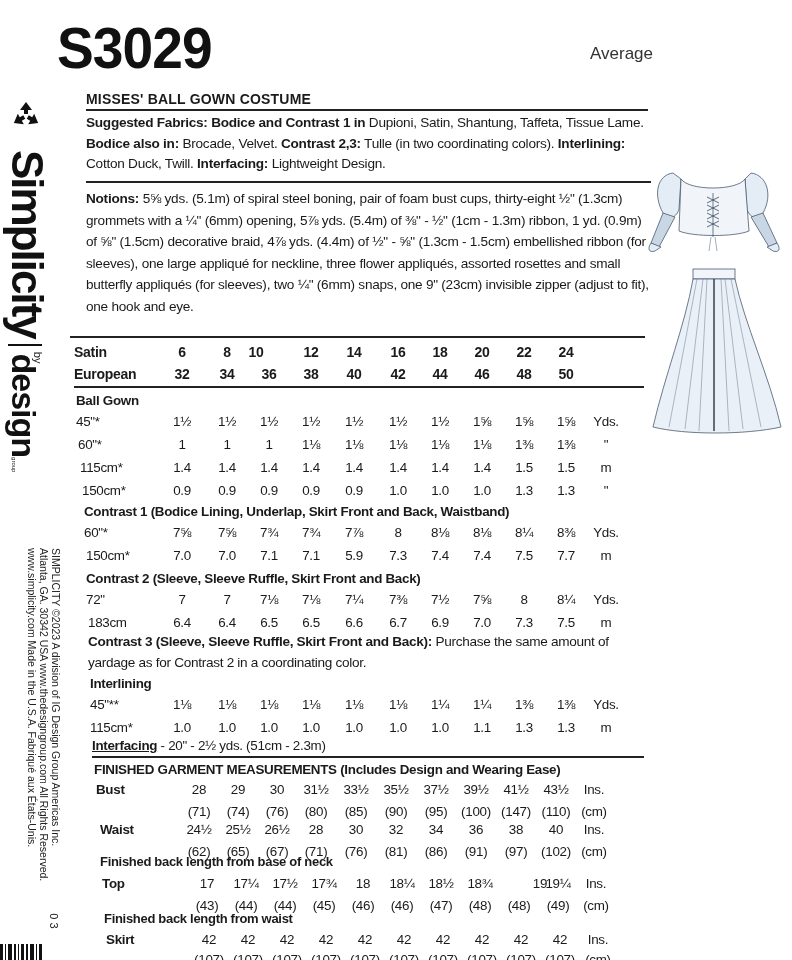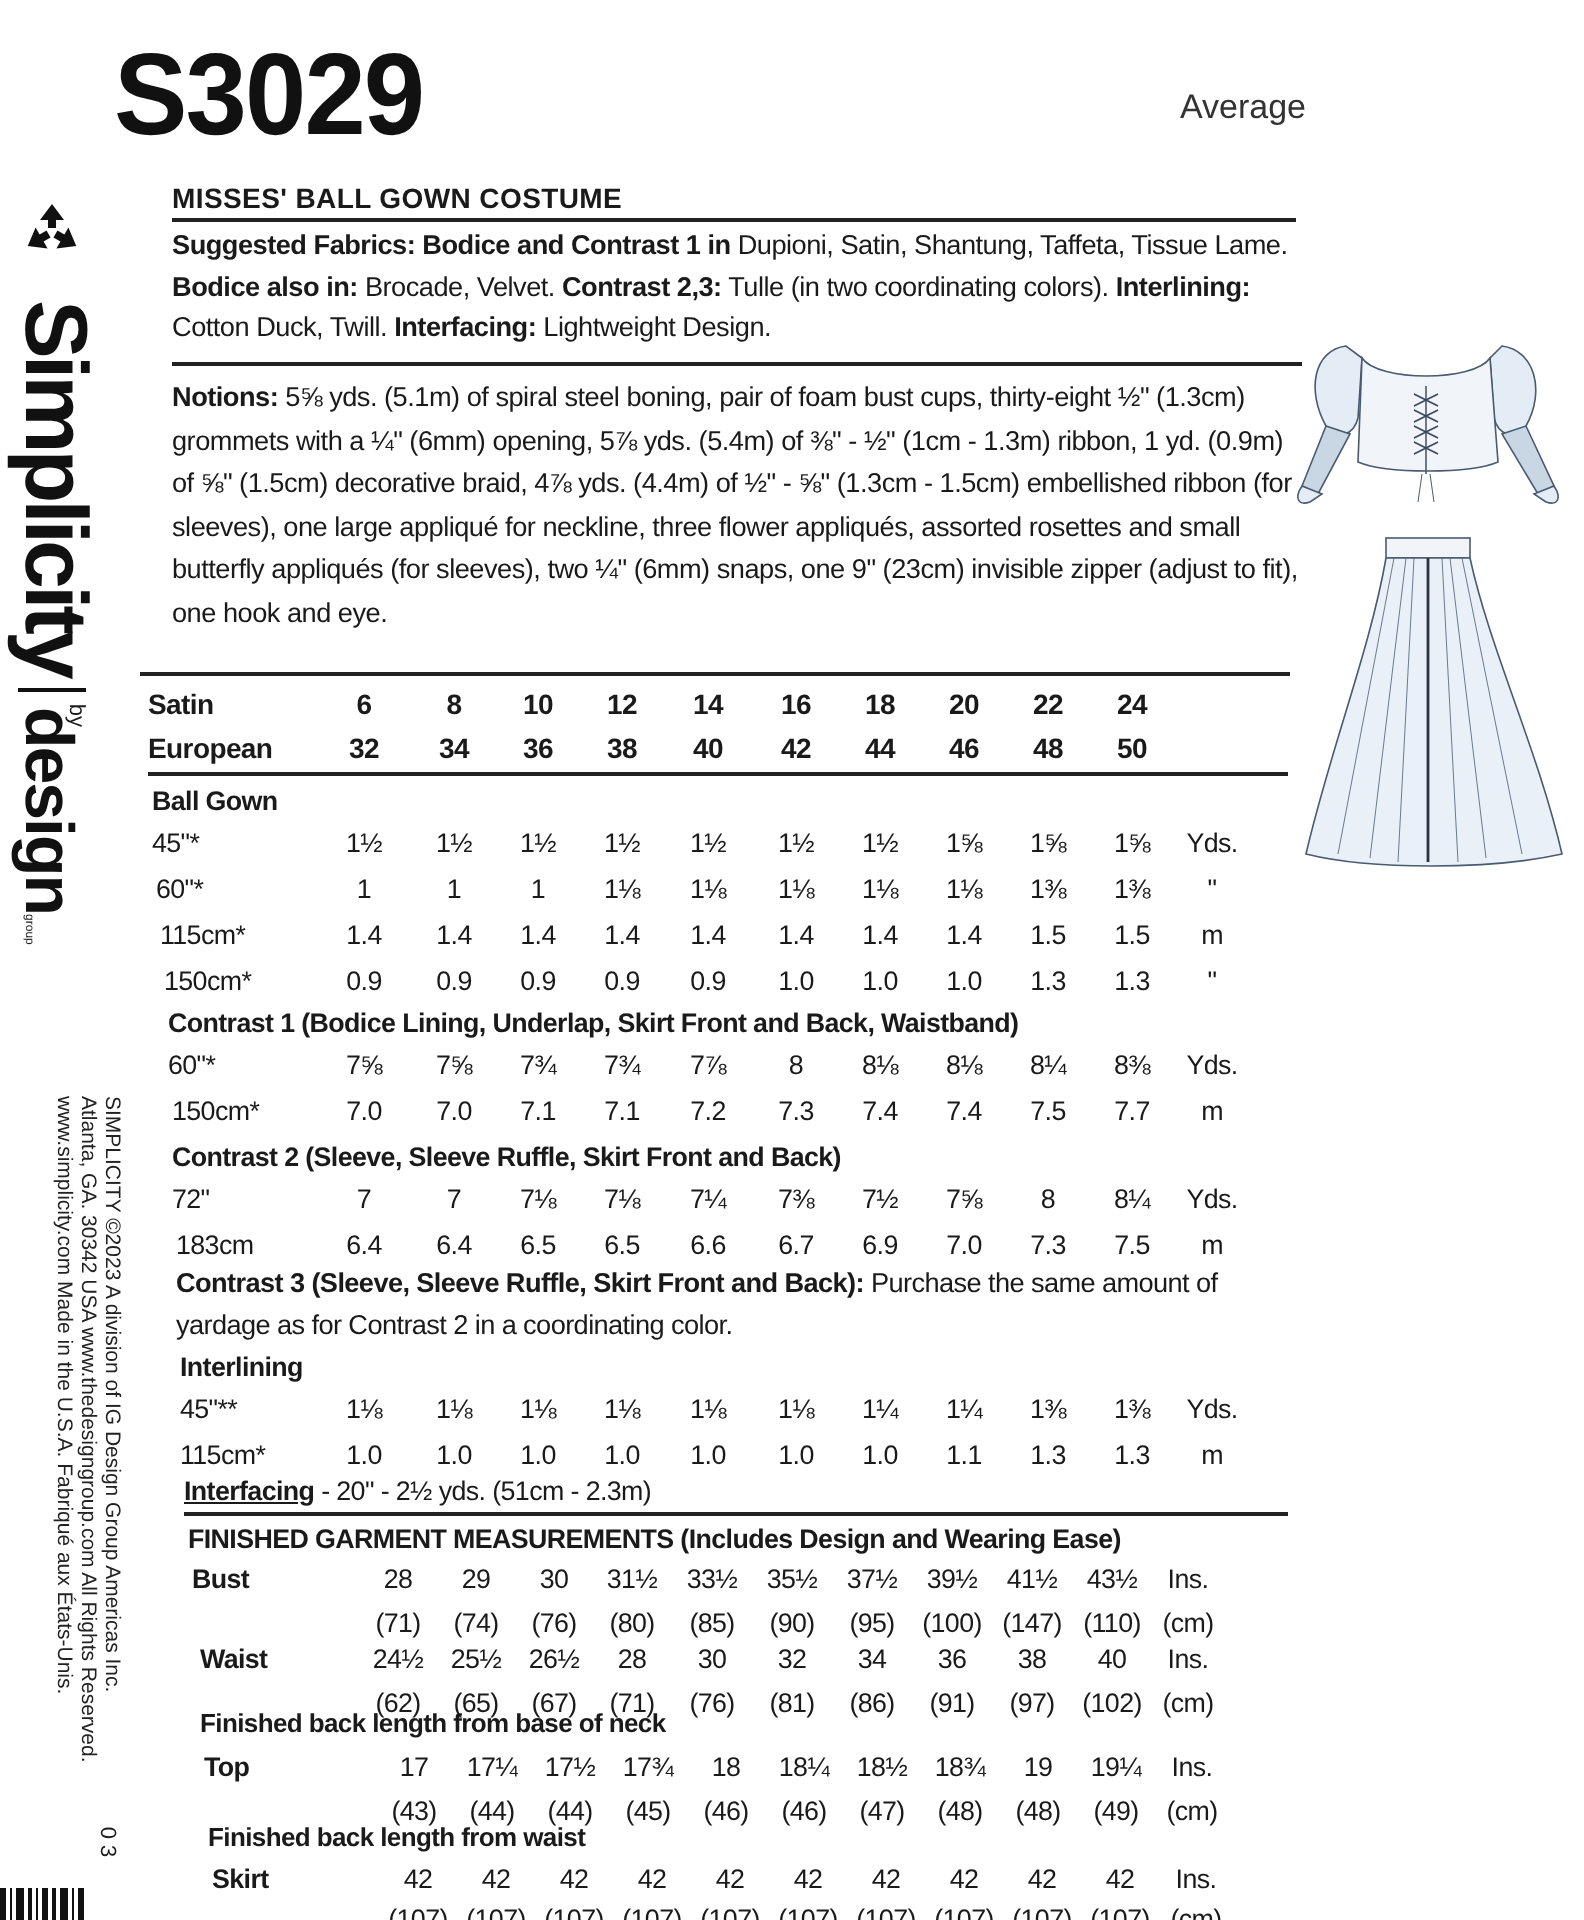--- a/index.html
+++ b/index.html
@@ -110,21 +110,21 @@
 <div class="para cond" style="top:188px; line-height:21.6px;">
   <b>Notions:</b><span> 5⅝ yds. (5.1m) of spiral steel boning, pair of foam bust cups, thirty-eight ½" (1.3cm) grommets with a ¼" (6mm) opening, 5⅞ yds. (5.4m) of ⅜" - ½" (1cm - 1.3m) ribbon, 1 yd. (0.9m) of ⅝" (1.5cm) decorative braid, 4⅞ yds. (4.4m) of ½" - ⅝" (1.3cm - 1.5cm) embellished ribbon (for sleeves), one large appliqué for neckline, three flower appliqués, assorted rosettes and small butterfly appliqués (for sleeves), two ¼" (6mm) snaps, one 9" (23cm) invisible zipper (adjust to fit), one hook and eye.</span>
 </div>
 <div class="rule" style="left:70px; top:336px; width:575px;"></div>
 
 <div class="grid cond" style="top:344px;">
   <div class="row bold" style="top:0; font-size:14px;">
     <span class="label">Satin</span>
     <span class="cell" style="left:88px">6</span>
     <span class="cell" style="left:133px">8</span>
-    <span class="cell" style="left:175px">10</span>
+    <span class="cell" style="left:162px">10</span>
     <span class="cell" style="left:217px">12</span>
     <span class="cell" style="left:260px">14</span>
     <span class="cell" style="left:304px">16</span>
     <span class="cell" style="left:346px">18</span>
     <span class="cell" style="left:388px">20</span>
     <span class="cell" style="left:430px">22</span>
     <span class="cell" style="left:472px">24</span>
   </div>
   <div class="row bold" style="top:22px; font-size:14px;">
     <span class="label">European</span>
@@ -218,21 +218,21 @@
     <span class="cell" style="left:430px">8¼</span>
     <span class="cell" style="left:472px">8⅜</span>
     <span class="unit" style="left:512px">Yds.</span>
   </div>
   <div class="row" style="top:23px">
     <span class="label" style="left:12px">150cm*</span>
     <span class="cell" style="left:88px">7.0</span>
     <span class="cell" style="left:133px">7.0</span>
     <span class="cell" style="left:175px">7.1</span>
     <span class="cell" style="left:217px">7.1</span>
-    <span class="cell" style="left:260px">7.2</span>
+    <span class="cell" style="left:260px">5.9</span>
     <span class="cell" style="left:304px">7.3</span>
     <span class="cell" style="left:346px">7.4</span>
     <span class="cell" style="left:388px">7.4</span>
     <span class="cell" style="left:430px">7.5</span>
     <span class="cell" style="left:472px">7.7</span>
     <span class="unit" style="left:512px">m</span>
   </div>
 </div>
 
 <div class="section-head cond" style="left:86px; top:571px;">Contrast 2 (Sleeve, Sleeve Ruffle, Skirt Front and Back)</div>
@@ -377,21 +377,21 @@
   <div class="row" style="top:0">
     <span class="label bold" style="left:28px">Top</span>
     <span class="cell" style="left:113px">17</span>
     <span class="cell" style="left:152px">17¼</span>
     <span class="cell" style="left:191px">17½</span>
     <span class="cell" style="left:230px">17¾</span>
     <span class="cell" style="left:269px">18</span>
     <span class="cell" style="left:308px">18¼</span>
     <span class="cell" style="left:347px">18½</span>
     <span class="cell" style="left:386px">18¾</span>
-    <span class="cell" style="left:425px">19</span>
+    <span class="cell" style="left:446px">19</span>
     <span class="cell" style="left:464px">19¼</span>
     <span class="unit" style="left:502px">Ins.</span>
   </div>
   <div class="row" style="top:22px">
     <span class="cell" style="left:113px">(43)</span>
     <span class="cell" style="left:152px">(44)</span>
     <span class="cell" style="left:191px">(44)</span>
     <span class="cell" style="left:230px">(45)</span>
     <span class="cell" style="left:269px">(46)</span>
     <span class="cell" style="left:308px">(46)</span>

